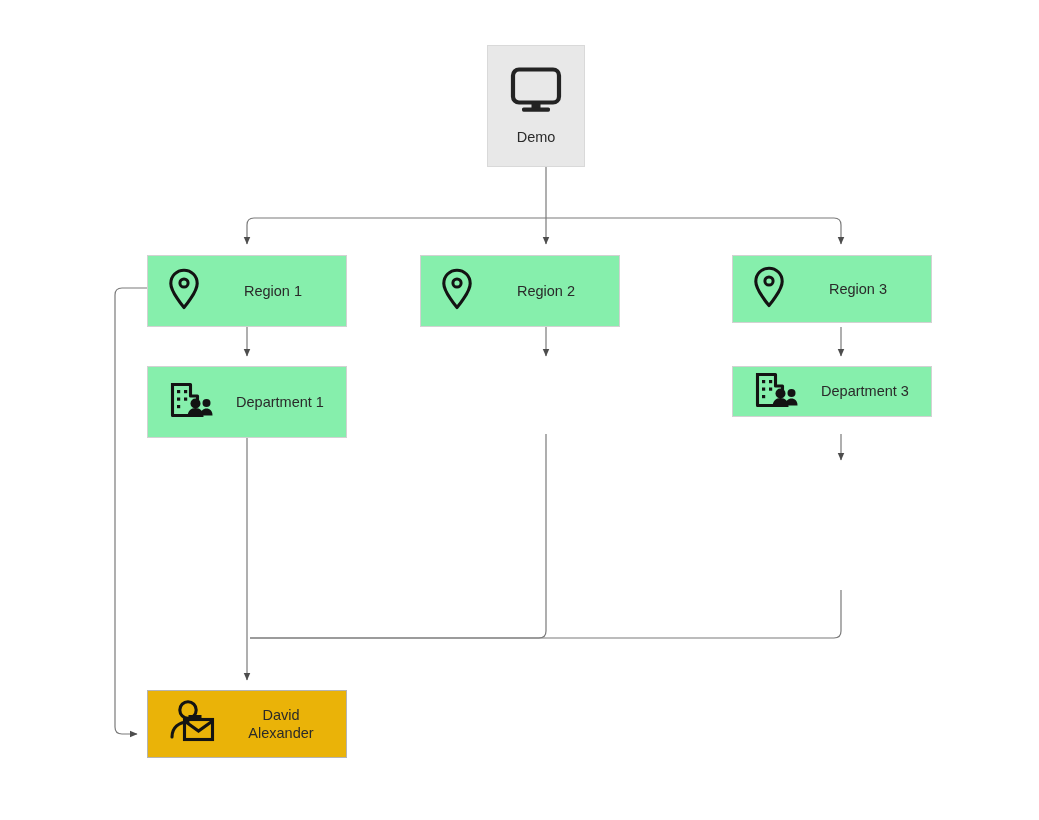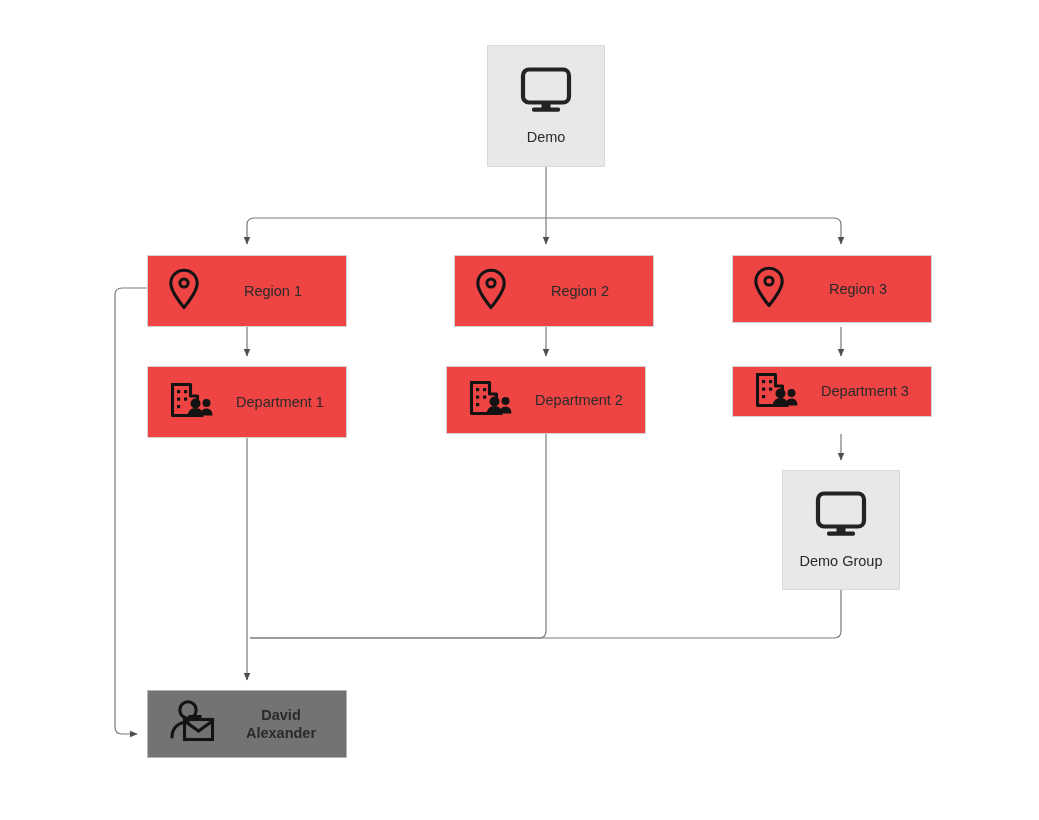--- a/index.html
+++ b/index.html
@@ -31,26 +31,25 @@
   }
   .node {
     position: absolute;
     box-sizing: border-box;
     border: 1px solid #d2d2d2;
     display: flex;
     align-items: center;
     overflow: hidden;
   }
   .node.light {
-    background: #ef4444;
+    background: #86efac;
   }
   .node.dark {
-    background: #737373;
+    background: #eab308;
     border-color: #b4b4b4;
-    font-weight: bold;
   }
   .node.tile {
     flex-direction: column;
     justify-content: center;
     background: #e8e8e8;
     border-color: #d9d9d9;
   }
   .node .ico {
     flex: 0 0 auto;
     display: block;
@@ -101,42 +100,42 @@
 
       <path d="M546,434 L546,631 Q546,638 539,638 L250,638"></path>
       <path d="M841,590 L841,631 Q841,638 834,638 L250,638"></path>
 
       <path d="M247,434 L247,680" marker-end="url(#arrow)"></path>
 
       <path d="M147,288 L122,288 Q115,288 115,295 L115,727 Q115,734 122,734 L137,734" marker-end="url(#arrow)"></path>
     </g>
   </svg>
 
-  <div class="node tile" style="left:487px; top:45px; width:118px; height:122px;">
+  <div class="node tile" style="left:487px; top:45px; width:98px; height:122px;">
     <span class="ico">
       <svg width="54" height="48" viewBox="0 0 54 48" xmlns="http://www.w3.org/2000/svg">
         <rect x="4" y="3.5" width="46" height="33" rx="6" ry="6" fill="none" stroke="#232323" stroke-width="4.2"></rect>
         <rect x="22.5" y="36.5" width="9" height="6.5" fill="#232323"></rect>
         <rect x="13" y="41.5" width="28" height="4.2" rx="1.6" fill="#232323"></rect>
       </svg>
     </span>
     <span class="lbl">Demo</span>
   </div>
 
   <div class="node row light" style="left:147px; top:255px; width:200px; height:72px;">
     <span class="ico">
       <svg width="32" height="44" viewBox="0 0 32 44" xmlns="http://www.w3.org/2000/svg">
         <path d="M16 3.2 C8.6 3.2 2.8 9 2.8 16.4 C2.8 25 16 40.6 16 40.6 C16 40.6 29.2 25 29.2 16.4 C29.2 9 23.4 3.2 16 3.2 Z" fill="none" stroke="#131313" stroke-width="3.1" stroke-linejoin="round"></path>
         <circle cx="16" cy="16" r="4.1" fill="none" stroke="#131313" stroke-width="3"></circle>
       </svg>
     </span>
     <span class="lbl">Region 1</span>
   </div>
 
-  <div class="node row light" style="left:454px; top:255px; width:200px; height:72px;">
+  <div class="node row light" style="left:420px; top:255px; width:200px; height:72px;">
     <span class="ico">
       <svg width="32" height="44" viewBox="0 0 32 44" xmlns="http://www.w3.org/2000/svg">
         <path d="M16 3.2 C8.6 3.2 2.8 9 2.8 16.4 C2.8 25 16 40.6 16 40.6 C16 40.6 29.2 25 29.2 16.4 C29.2 9 23.4 3.2 16 3.2 Z" fill="none" stroke="#131313" stroke-width="3.1" stroke-linejoin="round"></path>
         <circle cx="16" cy="16" r="4.1" fill="none" stroke="#131313" stroke-width="3"></circle>
       </svg>
     </span>
     <span class="lbl">Region 2</span>
   </div>
 
   <div class="node row light" style="left:732px; top:255px; width:200px; height:68px;">
@@ -164,74 +163,43 @@
           <circle cx="38.5" cy="25" r="4"></circle>
           <path d="M32.5 37.5 C32.5 32.8 35.2 30.5 38.5 30.5 C41.8 30.5 44.5 32.8 44.5 37.5 Z"></path>
           <circle cx="27.5" cy="25.5" r="5"></circle>
           <path d="M19.5 39 C19.5 33 23 30 27.5 30 C32 30 35.5 33 35.5 39 Z"></path>
         </g>
       </svg>
     </span>
     <span class="lbl">Department 1</span>
   </div>
 
-  <div class="node row light" style="left:446px; top:366px; width:200px; height:68px;">
+
+  <div class="node row light" style="left:732px; top:366px; width:200px; height:51px;">
     <span class="ico">
       <svg width="46" height="44" viewBox="0 0 46 44" xmlns="http://www.w3.org/2000/svg">
         <path d="M4.5 6.5 L4.5 37.5 L20 37.5 M4.5 6.5 L22.5 6.5 L22.5 18 L29.5 18 L29.5 24" fill="none" stroke="#131313" stroke-width="3.1" stroke-linejoin="round" stroke-linecap="square"></path>
         <g fill="#131313">
           <rect x="9" y="12" width="3.2" height="3.2"></rect>
           <rect x="16" y="12" width="3.2" height="3.2"></rect>
           <rect x="9" y="19.5" width="3.2" height="3.2"></rect>
           <rect x="16" y="19.5" width="3.2" height="3.2"></rect>
           <rect x="9" y="27" width="3.2" height="3.2"></rect>
         </g>
         <g fill="#131313">
           <circle cx="38.5" cy="25" r="4"></circle>
           <path d="M32.5 37.5 C32.5 32.8 35.2 30.5 38.5 30.5 C41.8 30.5 44.5 32.8 44.5 37.5 Z"></path>
           <circle cx="27.5" cy="25.5" r="5"></circle>
           <path d="M19.5 39 C19.5 33 23 30 27.5 30 C32 30 35.5 33 35.5 39 Z"></path>
         </g>
       </svg>
     </span>
-    <span class="lbl">Department 2</span>
-  </div>
-
-  <div class="node row light" style="left:732px; top:366px; width:200px; height:51px;">
-    <span class="ico">
-      <svg width="46" height="44" viewBox="0 0 46 44" xmlns="http://www.w3.org/2000/svg">
-        <path d="M4.5 6.5 L4.5 37.5 L20 37.5 M4.5 6.5 L22.5 6.5 L22.5 18 L29.5 18 L29.5 24" fill="none" stroke="#131313" stroke-width="3.1" stroke-linejoin="round" stroke-linecap="square"></path>
-        <g fill="#131313">
-          <rect x="9" y="12" width="3.2" height="3.2"></rect>
-          <rect x="16" y="12" width="3.2" height="3.2"></rect>
-          <rect x="9" y="19.5" width="3.2" height="3.2"></rect>
-          <rect x="16" y="19.5" width="3.2" height="3.2"></rect>
-          <rect x="9" y="27" width="3.2" height="3.2"></rect>
-        </g>
-        <g fill="#131313">
-          <circle cx="38.5" cy="25" r="4"></circle>
-          <path d="M32.5 37.5 C32.5 32.8 35.2 30.5 38.5 30.5 C41.8 30.5 44.5 32.8 44.5 37.5 Z"></path>
-          <circle cx="27.5" cy="25.5" r="5"></circle>
-          <path d="M19.5 39 C19.5 33 23 30 27.5 30 C32 30 35.5 33 35.5 39 Z"></path>
-        </g>
-      </svg>
-    </span>
     <span class="lbl">Department 3</span>
   </div>
 
-  <div class="node tile" style="left:782px; top:470px; width:118px; height:120px;">
-    <span class="ico">
-      <svg width="54" height="48" viewBox="0 0 54 48" xmlns="http://www.w3.org/2000/svg">
-        <rect x="4" y="3.5" width="46" height="33" rx="6" ry="6" fill="none" stroke="#232323" stroke-width="4.2"></rect>
-        <rect x="22.5" y="36.5" width="9" height="6.5" fill="#232323"></rect>
-        <rect x="13" y="41.5" width="28" height="4.2" rx="1.6" fill="#232323"></rect>
-      </svg>
-    </span>
-    <span class="lbl">Demo Group</span>
-  </div>
 
   <div class="node row dark" style="left:147px; top:690px; width:200px; height:68px;">
     <span class="ico">
       <svg width="48" height="46" viewBox="0 0 48 46" xmlns="http://www.w3.org/2000/svg">
         <circle cx="20" cy="11" r="8.2" fill="none" stroke="#131313" stroke-width="3.1"></circle>
         <path d="M4 38 C4 28.5 11 23 20 23" fill="none" stroke="#131313" stroke-width="3.1" stroke-linecap="round"></path>
         <path d="M22 20.5 L22 17.5 L32 17.5 L32 20.5" fill="none" stroke="#131313" stroke-width="3"></path>
         <rect x="16.5" y="20.5" width="28" height="20" fill="none" stroke="#131313" stroke-width="3.1"></rect>
         <path d="M16.5 22 L30.5 32 L44.5 22" fill="none" stroke="#131313" stroke-width="3.1"></path>
       </svg>

